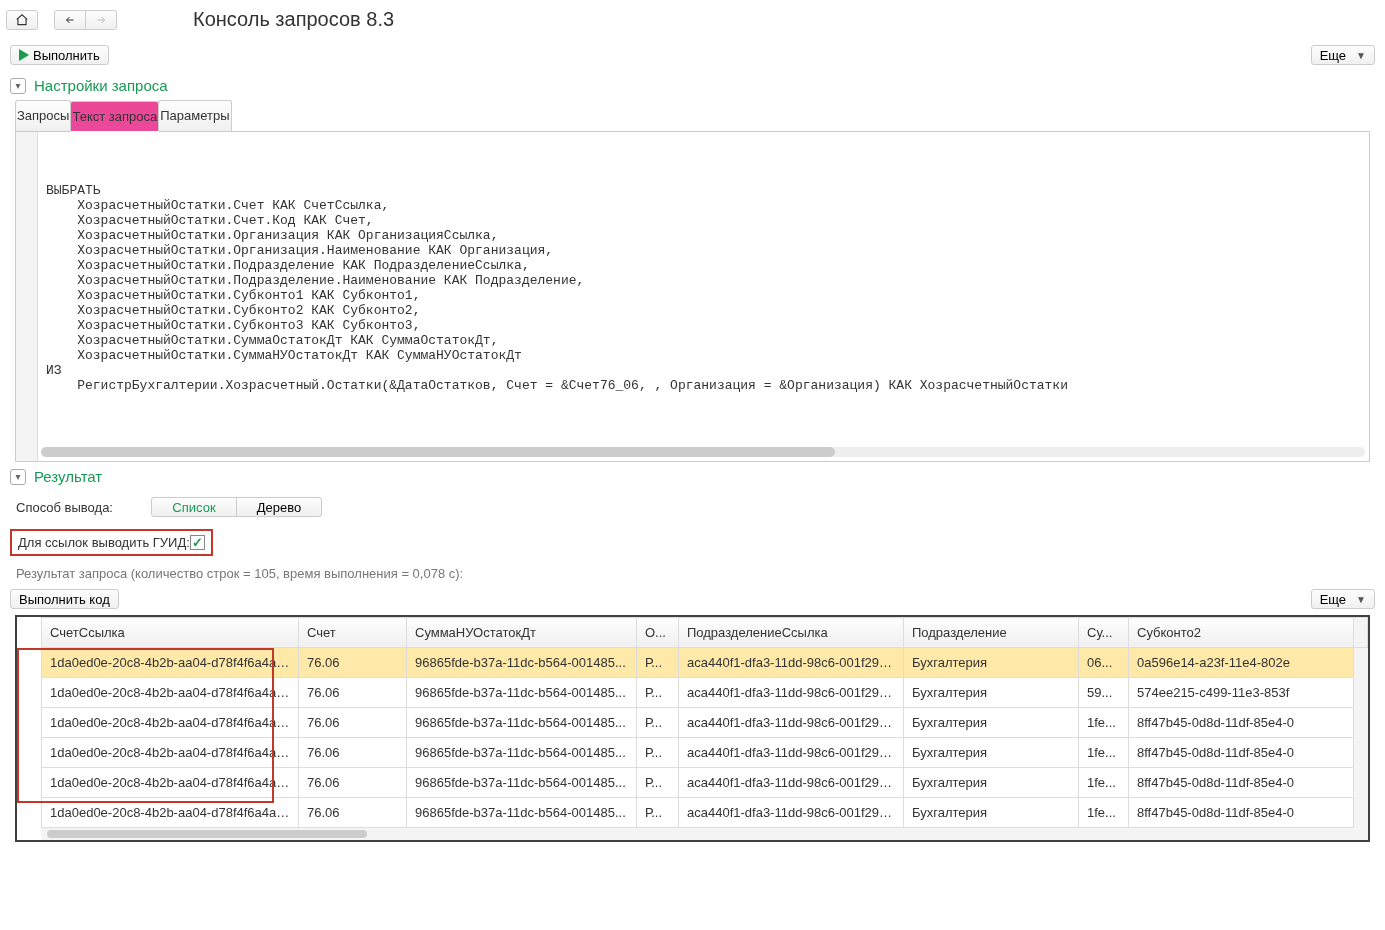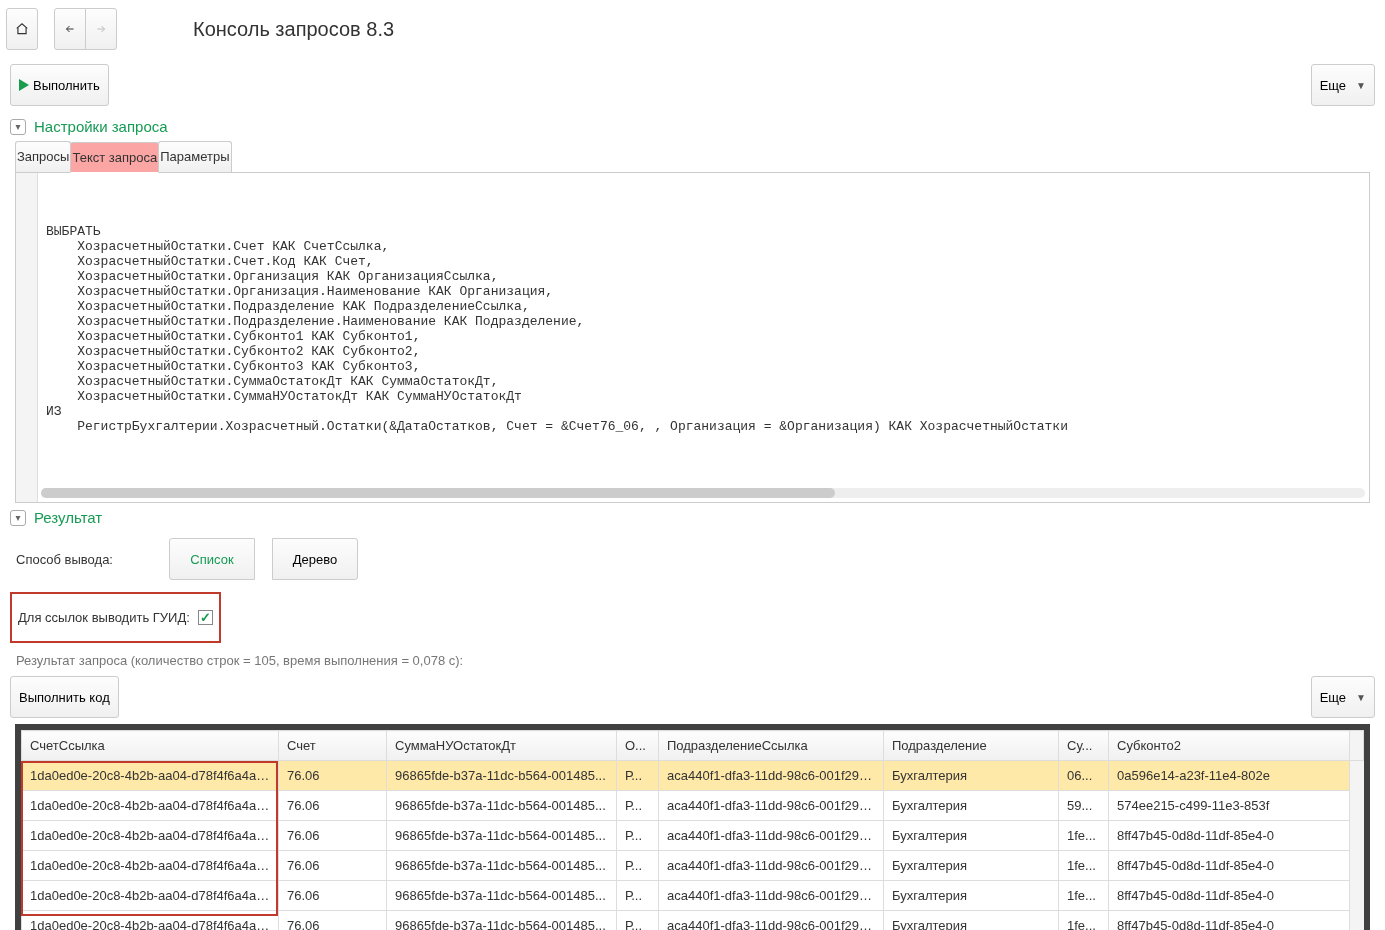--- a/index.html
+++ b/index.html
@@ -19,21 +19,21 @@
   .btn {
     border: 1px solid #ccc;
     background: linear-gradient(#fdfdfd, #f0f0f0);
     padding: 4px 8px;
     cursor: pointer;
     border-radius: 3px;
     font-size: 13px;
     display: inline-flex;
     align-items: center;
     gap: 4px;
-    height: 42px;
+    height: 20px;
   }
   .btn svg { display: block; }
   .btn-group { display: flex; gap: 0; }
   .btn-group .btn { border-radius: 0; margin-left: -1px; }
   .btn-group .btn:first-child { border-radius: 3px 0 0 3px; margin-left:0;}
   .btn-group .btn:last-child { border-radius: 0 3px 3px 0; }
   .title {
     font-size: 20px;
     margin-left: 60px;
   }
@@ -64,21 +64,21 @@
   .tab {
     padding: 7px 1px;
     border: 1px solid #ccc;
     border-bottom: none;
     background: linear-gradient(#fdfdfd, #f0f0f0);
     margin-right: -1px;
     cursor: pointer;
     border-radius: 3px 3px 0 0;
     font-size: 13px;
   }
-  .tab.active { background: #fca5a5; position: relative; top: 1px; border-bottom: 1px solid #fff; }
+  .tab.active { background: #ec4899; position: relative; top: 1px; border-bottom: 1px solid #fff; }
   .code-area {
     margin: 0 15px;
     border: 1px solid #ccc;
     border-top: none;
     height: 330px;
     overflow: auto;
     position: relative;
     font-family: "Courier New", monospace;
     font-size: 13px;
     white-space: pre;
@@ -118,31 +118,31 @@
     align-items: center;
     justify-content: center;
     cursor: pointer;
     color: #1a9c4f;
     font-size: 13px;
     font-weight: bold;
     background: #fff;
   }
   .highlight-box {
     border: 2px solid #c0392b;
-    padding: 16px 6px;
+    padding: 4px 6px;
     display: inline-flex;
     align-items: flex-end;
-    gap: 8px;
   }
   .result-stats { color: #777; padding: 4px 16px 8px; font-size: 13px; }
   .table-wrap {
     margin: 0 15px 10px;
-    border: 6px solid #404040;
+    border: 2px solid #404040;
     overflow: hidden;
     position: relative;
+    padding-left: 24px;
   }
   .res-table {
     width: 100%;
     border-collapse: collapse;
     table-layout: fixed;
     font-size: 13px;
   }
   .res-table th, .res-table td {
     border: 1px solid #ddd;
     padding: 7px 8px;
@@ -258,21 +258,21 @@
   <div class="code-scrollbar-h"></div>
 </div>
 
 <div class="section-row">
   <span class="collapse-btn">▾</span>
   <span class="section-title">Результат</span>
 </div>
 
 <div class="section-row" style="padding-left:16px; gap:14px;">
   <span class="label">Способ вывода:</span>
-  <div class="btn-group" style="margin-left:42px;gap:18px;">
+  <div class="btn-group" style="margin-left:24px;">
     <button class="btn seg-btn active">Список</button>
     <button class="btn seg-btn">Дерево</button>
   </div>
 </div>
 
 <div class="section-row" style="padding-left:10px;">
   <span class="highlight-box">
     <span class="label">Для ссылок выводить ГУИД:</span>
     <span class="checkbox">✓</span>
   </span>

